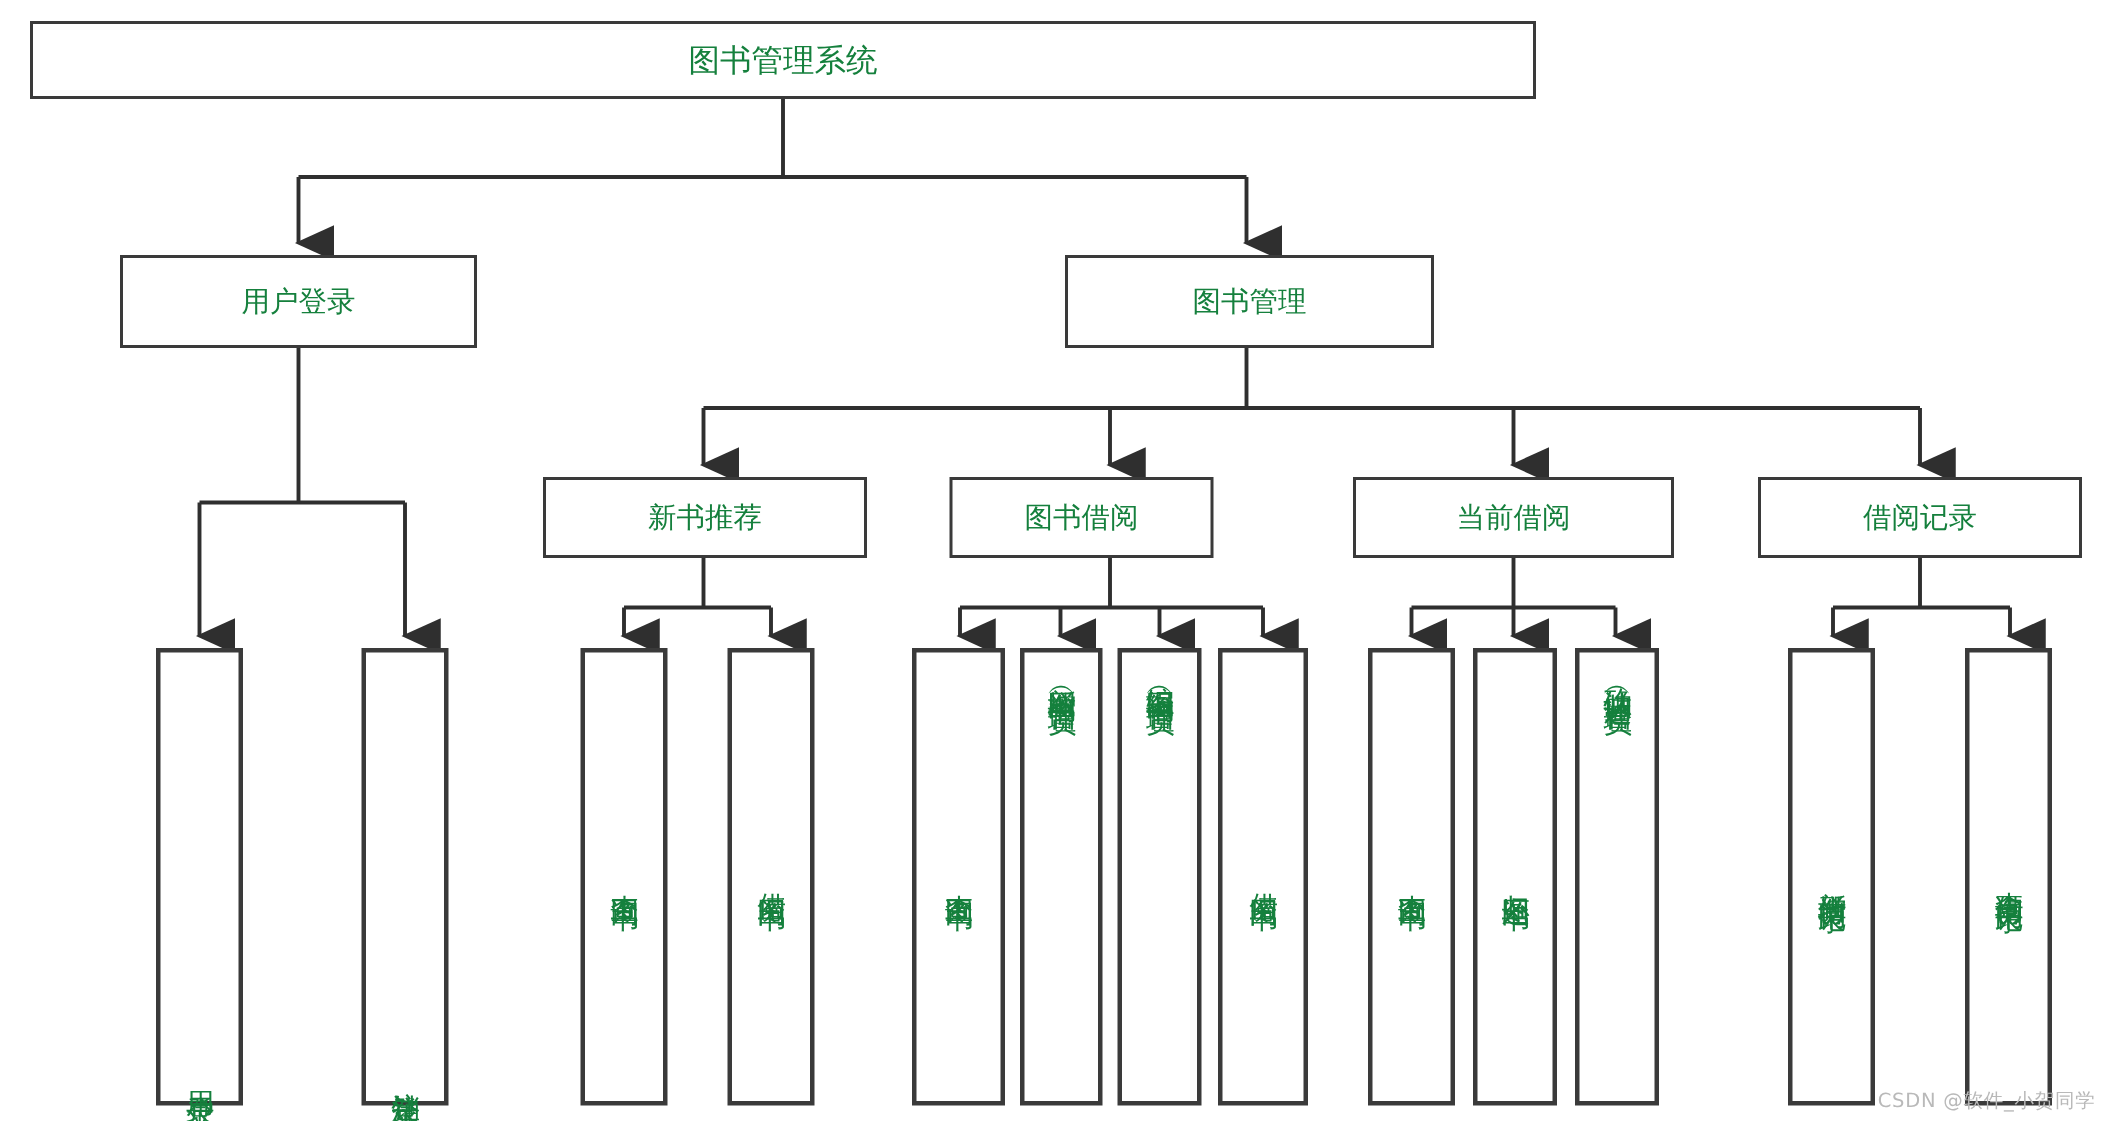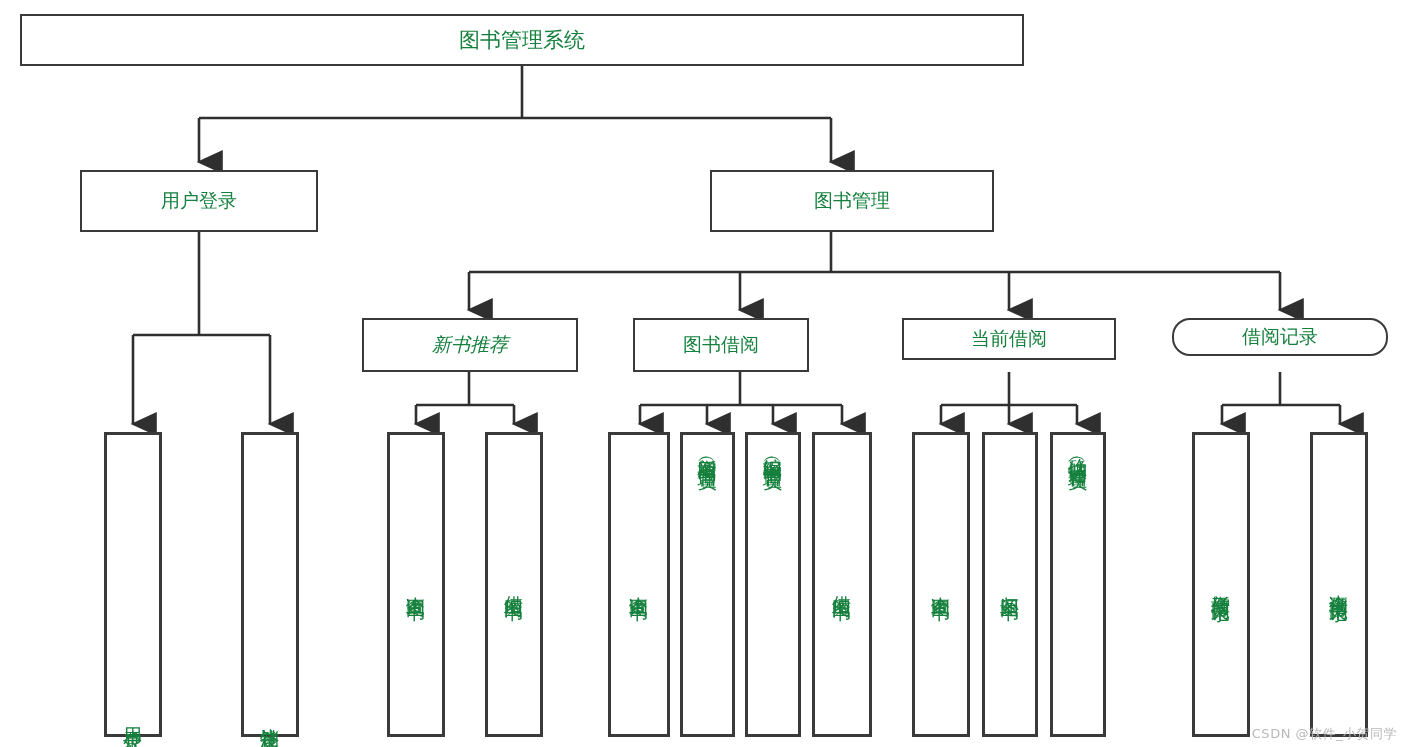--- a/index.html
+++ b/index.html
@@ -115,34 +115,34 @@
     </g>
   </svg>
 
   <div class="node root" style="left:20px;top:14px;width:1004px;height:52px;">
     <span class="htext">图书管理系统</span>
   </div>
 
   <div class="node lvl2" style="left:80px;top:170px;width:238px;height:62px;">
     <span class="htext">用户登录</span>
   </div>
-  <div class="node lvl2" style="left:710px;top:170px;width:284px;height:62px;">
+  <div class="node lvl2" style="left:710px;top:170px;width:246px;height:62px;">
     <span class="htext">图书管理</span>
   </div>
 
-  <div class="node lvl3" style="left:362px;top:318px;width:216px;height:54px;font-style:italic;">
+  <div class="node lvl3" style="left:362px;top:318px;width:216px;height:54px;">
     <span class="htext">新书推荐</span>
   </div>
   <div class="node lvl3" style="left:633px;top:318px;width:176px;height:54px;">
     <span class="htext">图书借阅</span>
   </div>
-  <div class="node lvl3" style="left:902px;top:318px;width:214px;height:42px;">
+  <div class="node lvl3" style="left:902px;top:318px;width:214px;height:54px;">
     <span class="htext">当前借阅</span>
   </div>
-  <div class="node lvl3" style="left:1172px;top:318px;width:216px;height:38px;border-radius:18px;">
+  <div class="node lvl3" style="left:1172px;top:318px;width:216px;height:54px;">
     <span class="htext">借阅记录</span>
   </div>
 
   <div class="node leaf low" style="left:104px;top:432px;width:58px;height:305px;">
     <span class="vtext">用户登录</span>
   </div>
   <div class="node leaf low" style="left:241px;top:432px;width:58px;height:305px;">
     <span class="vtext">注销登录</span>
   </div>
 

